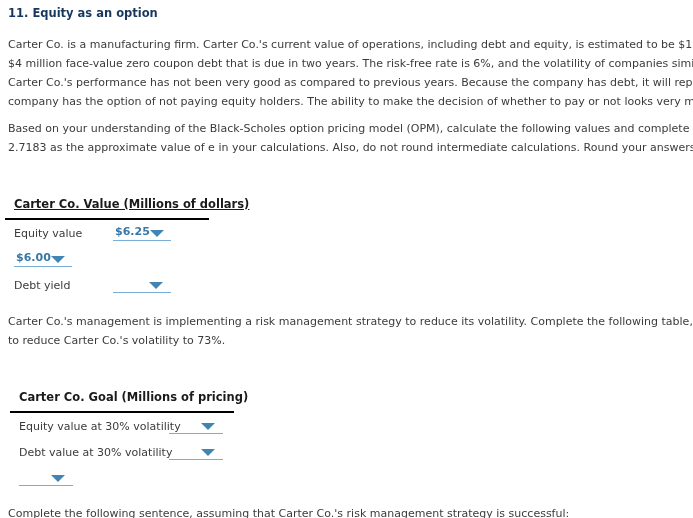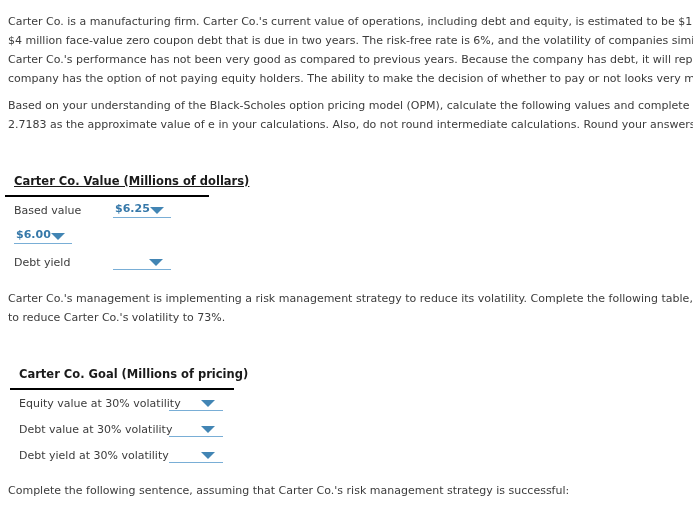--- a/index.html
+++ b/index.html
@@ -62,37 +62,38 @@
   .t2 .dd.blank { width: 54px; }
 
   
   .sentence-intro { margin-top: 13px; white-space: nowrap; }
 </style>
 </head>
 <body>
 
 <div class="page">
 
+  <div class="q-title">11. Equity as an option</div>
 
   <div class="para">
     <div class="line">Carter Co. is a manufacturing firm. Carter Co.'s current value of operations, including debt and equity, is estimated to be $10 million. Carter Co. has</div>
     <div class="line">$4 million face-value zero coupon debt that is due in two years. The risk-free rate is 6%, and the volatility of companies similar to Carter Co. is 50%.</div>
     <div class="line">Carter Co.'s performance has not been very good as compared to previous years. Because the company has debt, it will repay its loan, but the</div>
     <div class="line">company has the option of not paying equity holders. The ability to make the decision of whether to pay or not looks very much like an option.</div>
   </div>
 
   <div class="para instr">
     <div class="line"><span>Based on your understanding of the Black-Scholes option pricing model (OPM), calculate the following values and complete the table. (</span></div>
     <div class="line">2.7183 as the approximate value of e in your calculations. Also, do not round intermediate calculations. Round your answers to two decimal places.)</div>
   </div>
 
   <div class="qtable t1">
     <div class="qtable-head with-underline"><span>Carter Co. Value (Millions of dollars)</span></div>
     <div class="qrow">
-      <span class="qlabel">Based value</span>
+      <span class="qlabel">Equity value</span>
       <span class="dd filled">
         <span class="val">$6.25</span>
         <span class="tri"></span>
       </span>
     </div>
     <div class="qrow">
       <span class="dd filled">
         <span class="val">$6.00</span>
         <span class="tri"></span>
       </span>
@@ -118,21 +119,20 @@
         <span class="tri"></span>
       </span>
     </div>
     <div class="qrow">
       <span class="qlabel">Debt value at 30% volatility</span>
       <span class="dd blank">
         <span class="tri"></span>
       </span>
     </div>
     <div class="qrow">
-      <span class="qlabel">Debt yield at 30% volatility</span>
       <span class="dd blank">
         <span class="tri"></span>
       </span>
     </div>
   </div>
 
   <div class="sentence-intro">Complete the following sentence, assuming that Carter Co.'s risk management strategy is successful:</div>
 
 </div>
 

